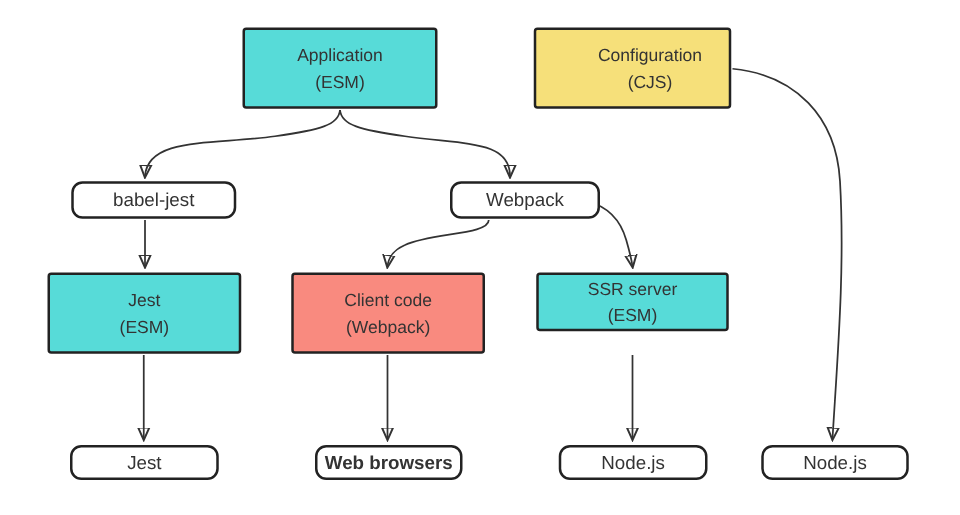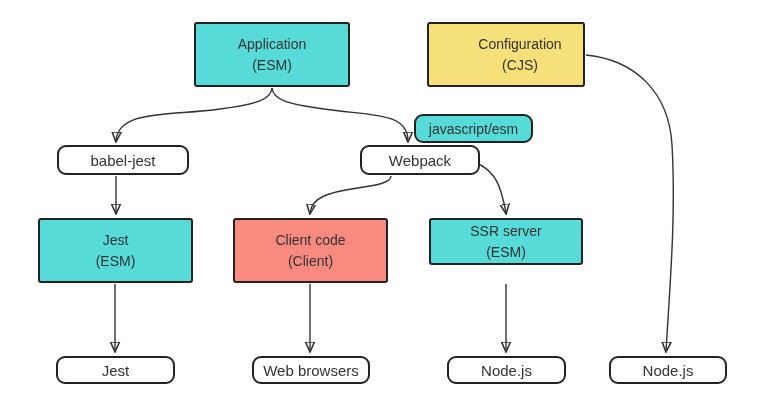--- a/index.html
+++ b/index.html
@@ -69,21 +69,21 @@
   
   #application   {left:194px; top:22px;  width:156px; height:65px;}
   #configuration {left:427px; top:22px;  width:158px; height:65px;}
   #babel-jest    {left:57px;  top:145px; width:132px; height:30px;}
   #javascript-esm{left:414px; top:114px; width:119px; height:29px;}
   #webpack       {left:360px; top:145px; width:120px; height:30px;}
   #jest-esm      {left:38px;  top:218px; width:155px; height:65px;}
   #client-code   {left:233px; top:218px; width:155px; height:65px;}
   #ssr-server    {left:429px; top:218px; width:154px; height:47px;}
   #jest          {left:56px;  top:356px; width:119px; height:28px;}
-  #web-browsers  {left:252px; top:356px; width:118px; height:28px;}
+  #web-browsers  {left:252px; top:356px; width:118px; height:28px;font-weight:bold;}
   #nodejs-ssr    {left:447px; top:356px; width:119px; height:28px;}
   #nodejs-config {left:609px; top:356px; width:118px; height:28px;}
 </style>
 </head>
 <body>
 
 <div class="canvas">
 
   <svg class="edges" viewBox="0 0 768 412" xmlns="http://www.w3.org/2000/svg" aria-hidden="true">
     <defs>
@@ -109,36 +109,33 @@
 
   <div class="node rect-node bg-yellow" id="configuration">
     <span>Configuration</span>
     <span>(CJS)</span>
   </div>
 
   <div class="node pill-node" id="babel-jest">
     <span>babel-jest</span>
   </div>
 
-  <div class="node tag-node" id="javascript-esm">
-    <span>javascript/esm</span>
-  </div>
 
   <div class="node pill-node" id="webpack">
     <span>Webpack</span>
   </div>
 
   <div class="node rect-node bg-cyan" id="jest-esm">
     <span>Jest</span>
     <span>(ESM)</span>
   </div>
 
   <div class="node rect-node bg-salmon" id="client-code">
     <span>Client code</span>
-    <span>(Client)</span>
+    <span>(Webpack)</span>
   </div>
 
   <div class="node rect-node bg-cyan" id="ssr-server">
     <span>SSR server</span>
     <span>(ESM)</span>
   </div>
 
   <div class="node pill-node" id="jest">
     <span>Jest</span>
   </div>

